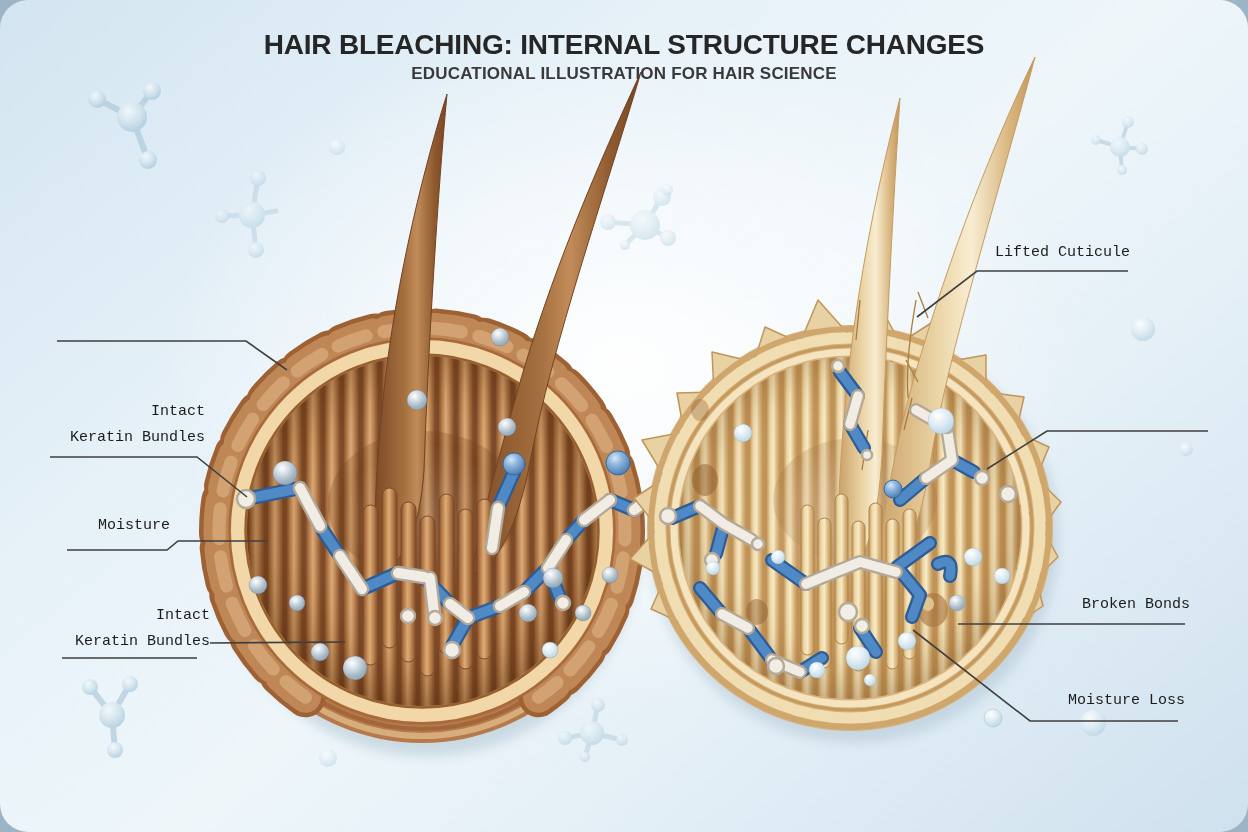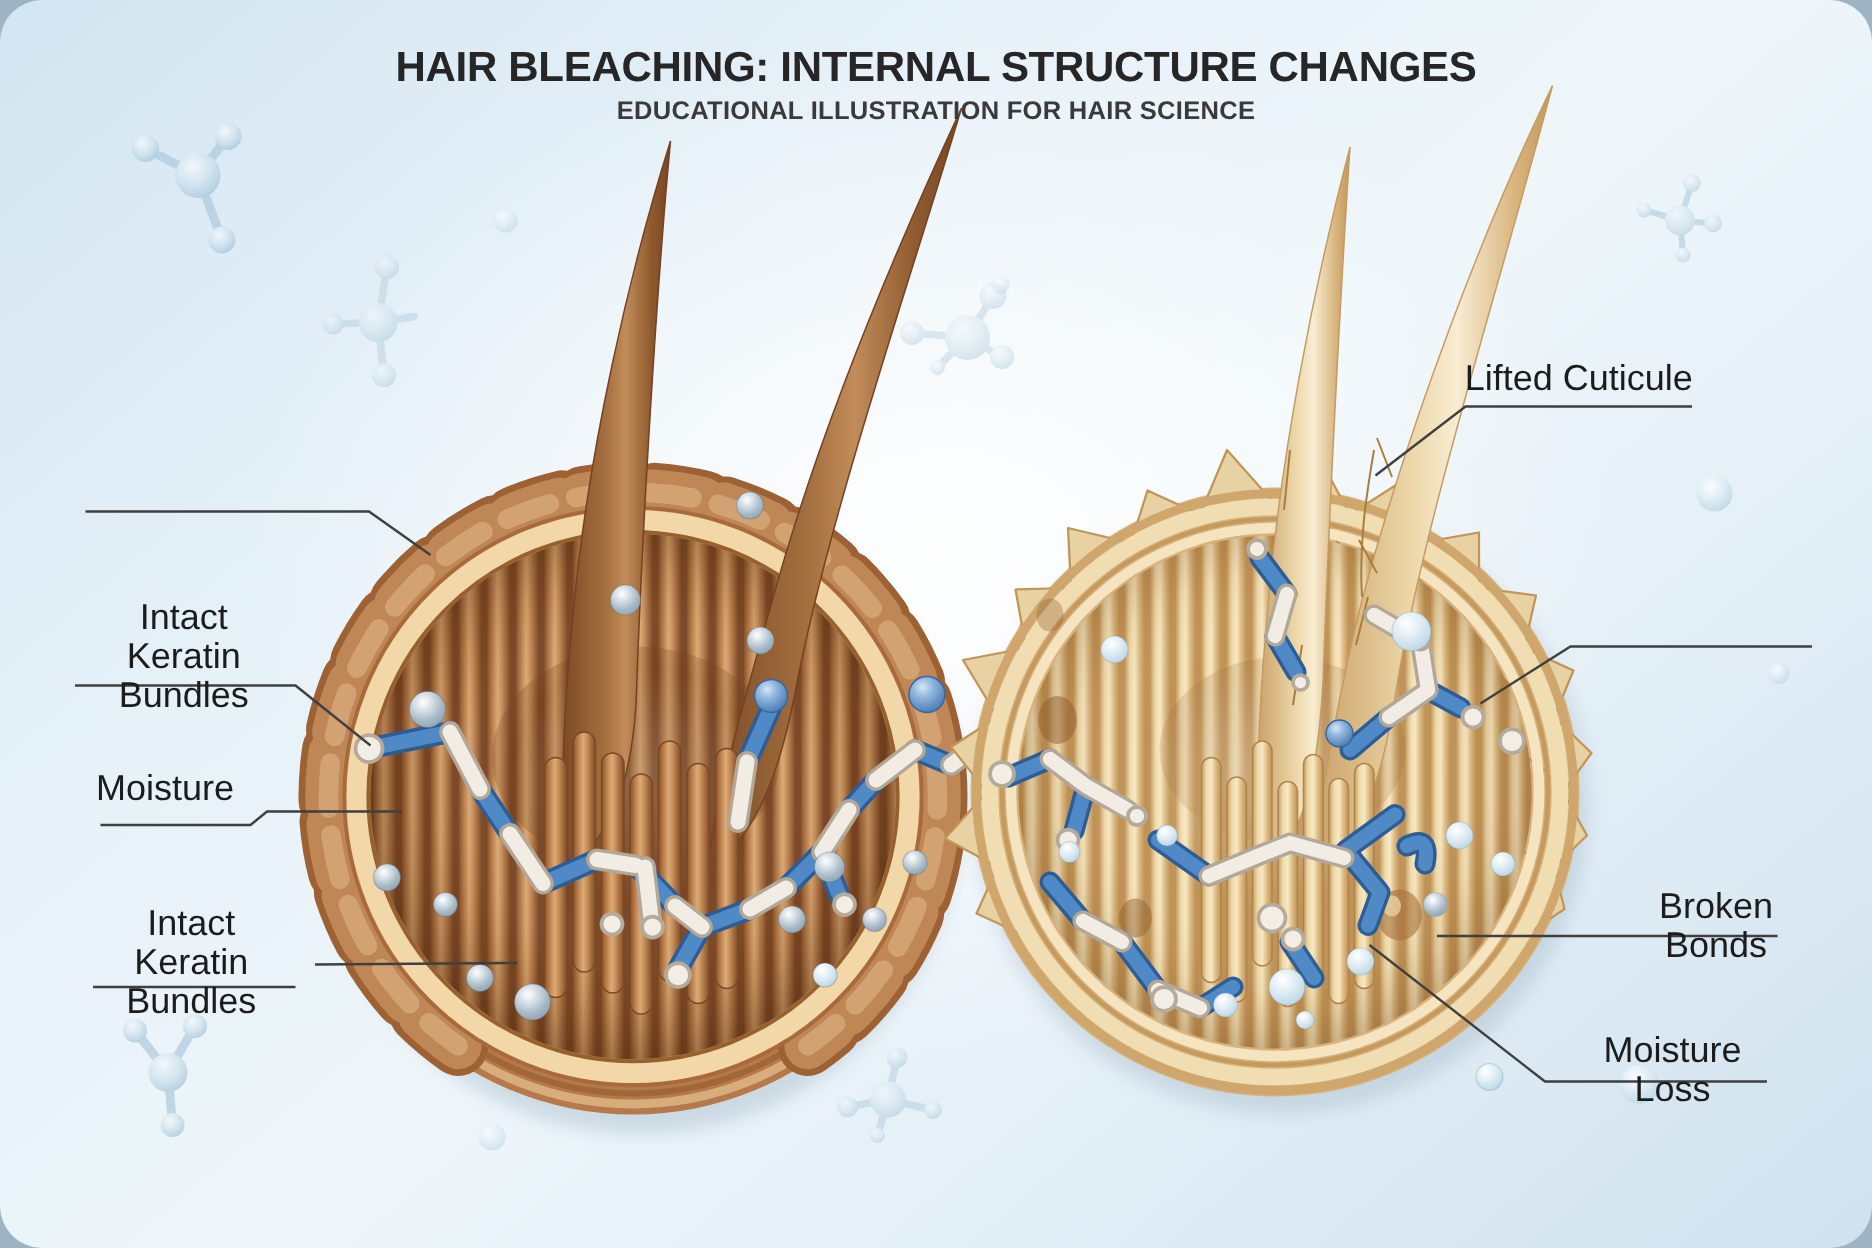--- a/index.html
+++ b/index.html
@@ -15,29 +15,29 @@
   .txt{position:absolute;color:#1c1c1c;}
   .page-title{
     left:0;right:0;top:29px;text-align:center;
     font-size:28px;font-weight:700;letter-spacing:-.2px;color:#262626;
   }
   .page-subtitle{
     left:0;right:0;top:64px;text-align:center;
     font-size:17px;font-weight:600;letter-spacing:.2px;color:#3a3a3a;
   }
   .callout{
-    font-size:24px;line-height:26px;text-align:center;color:#1c1c1c;
+    font-size:15px;line-height:26px;text-align:right;color:#1c1c1c;font-family:Liberation Mono, monospace;
   }
   .lbl-healthy{left:57px;top:310px;width:190px;}
   .lbl-intact-upper{left:40px;top:399px;width:165px;}
   .lbl-moisture{left:50px;top:513px;width:120px;}
   .lbl-intact-lower{left:45px;top:603px;width:165px;}
   .lbl-lifted{left:975px;top:240px;width:155px;}
   .lbl-damaged{left:1042px;top:399px;width:170px;}
-  .lbl-broken{left:1074px;top:592px;width:140px;}
+  .lbl-broken{left:1050px;top:592px;width:140px;}
   .lbl-moistloss{left:1045px;top:688px;width:140px;}
 </style>
 </head>
 <body>
 
 <div class="stage">
 
 <svg width="1248" height="832" viewBox="0 0 1248 832">
   <defs>
     <radialGradient id="gSphereGray" cx="38%" cy="30%" r="75%">

